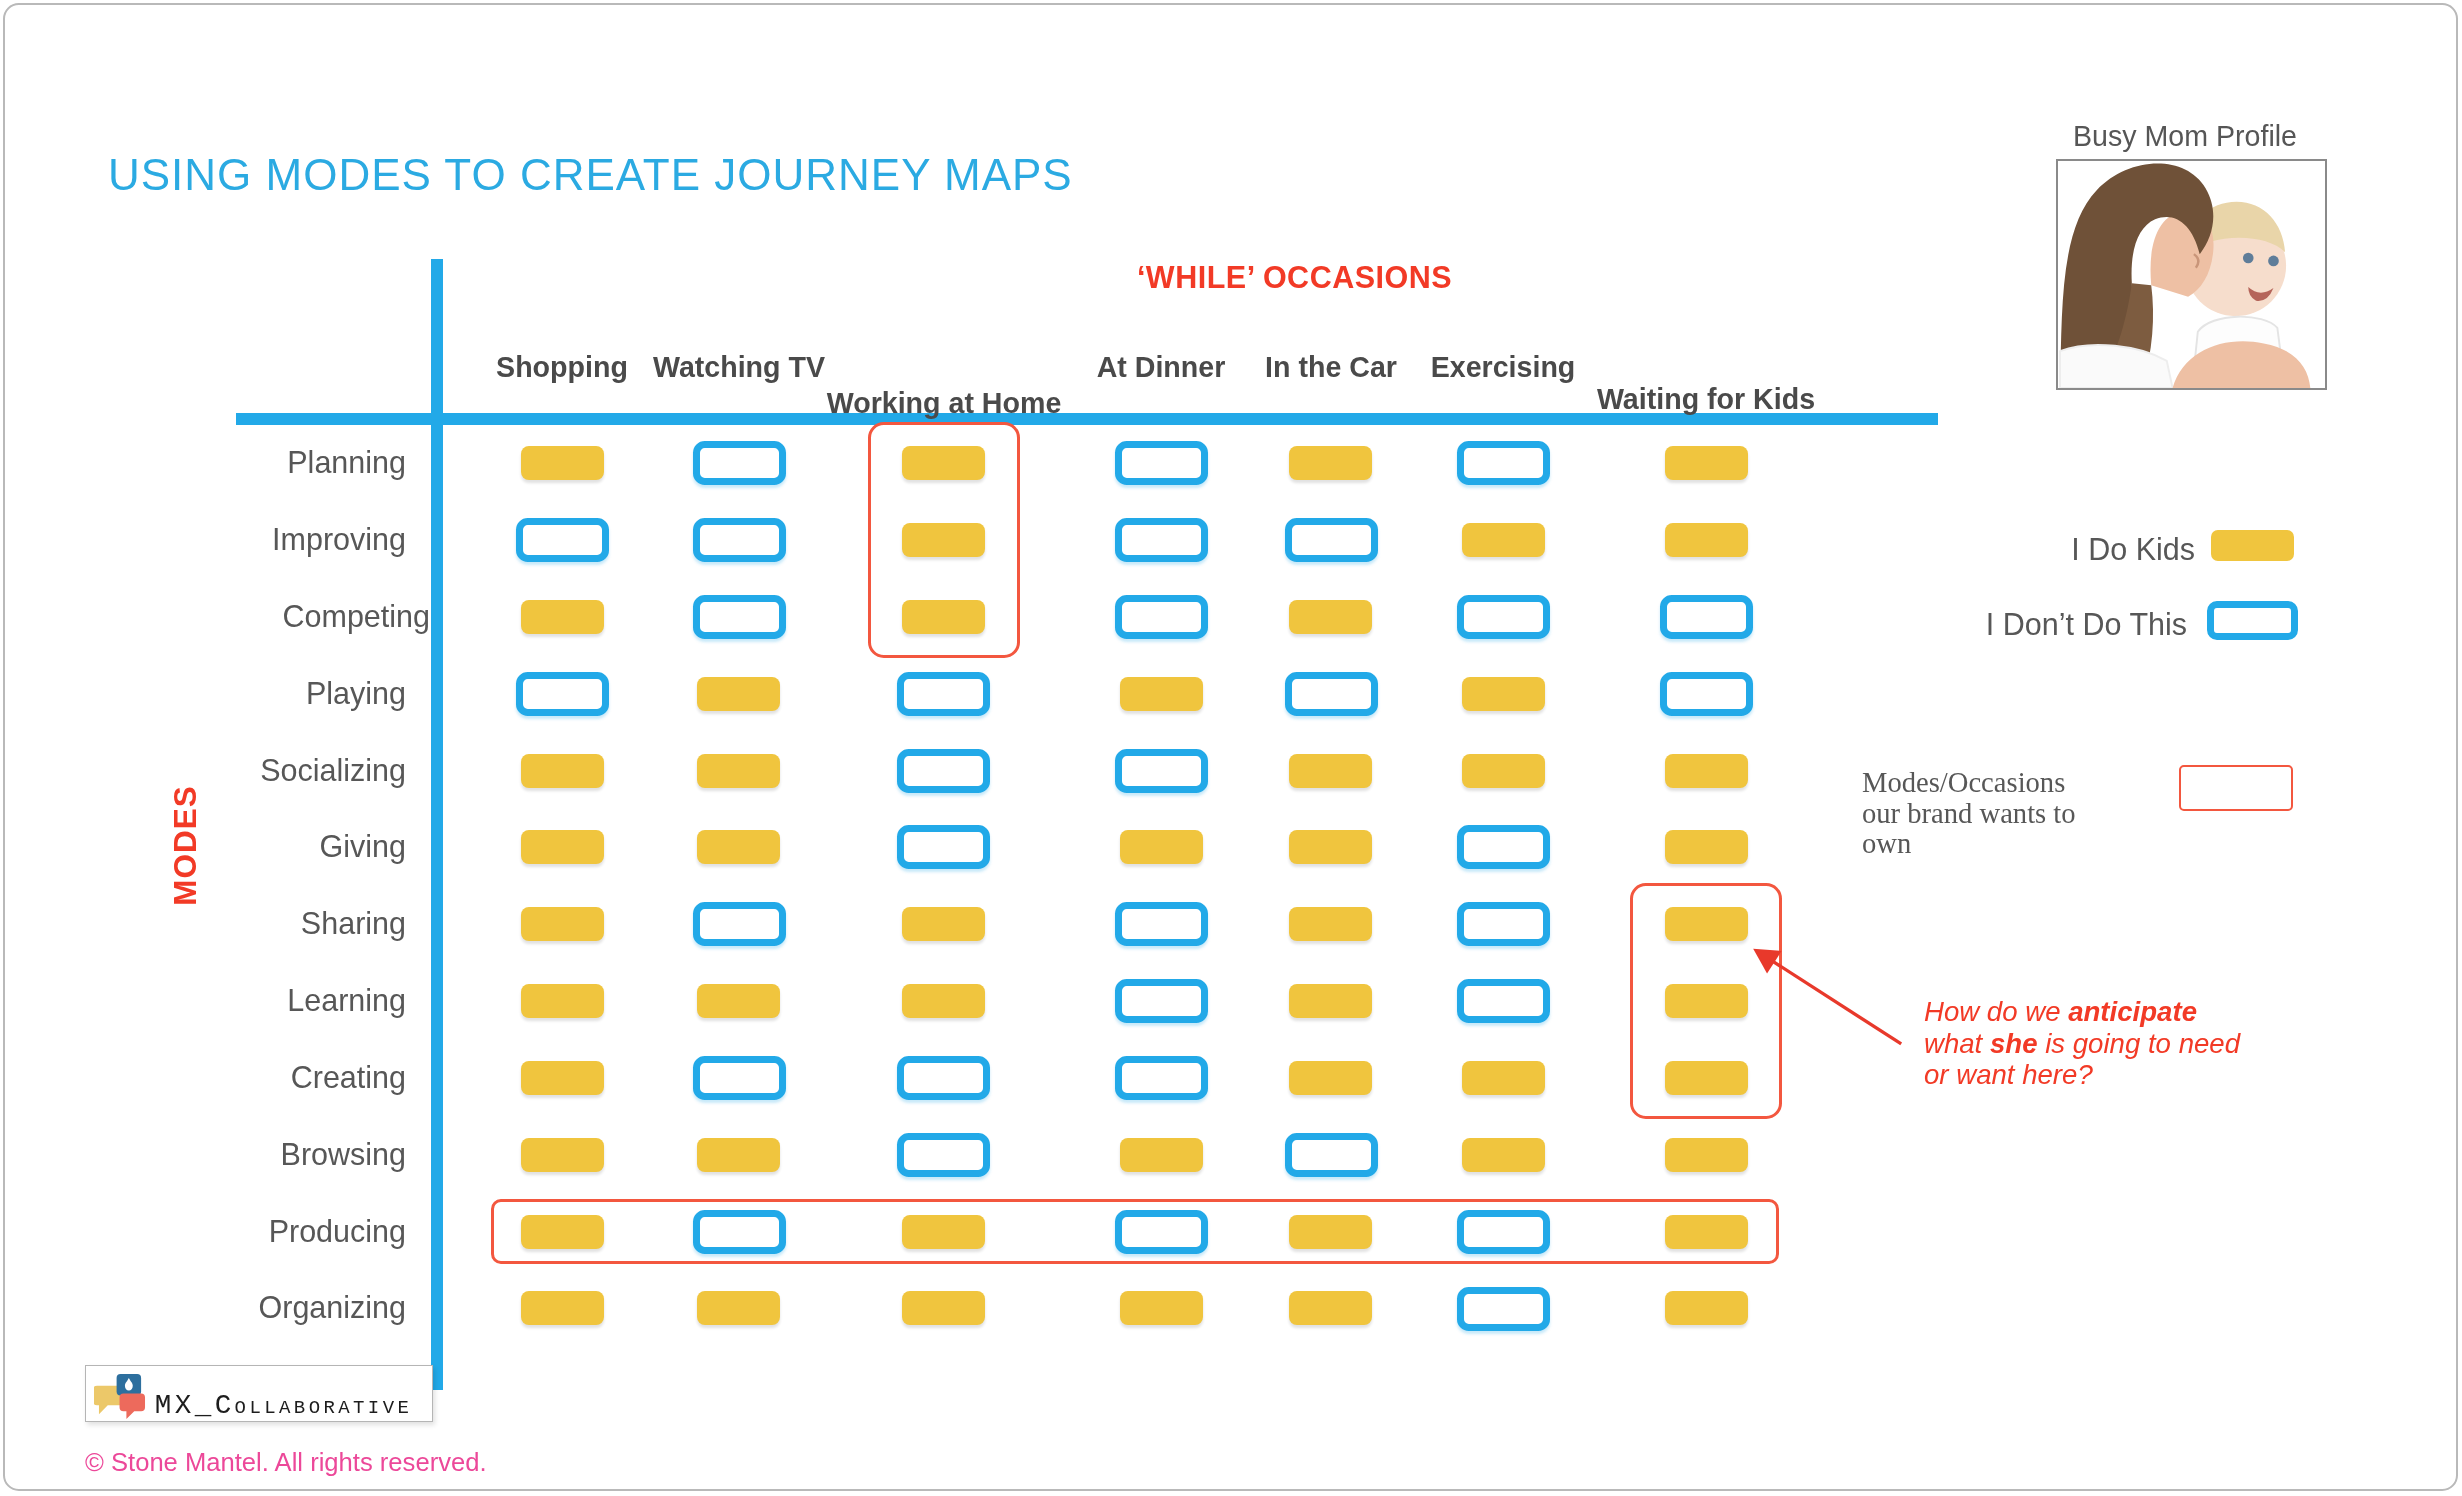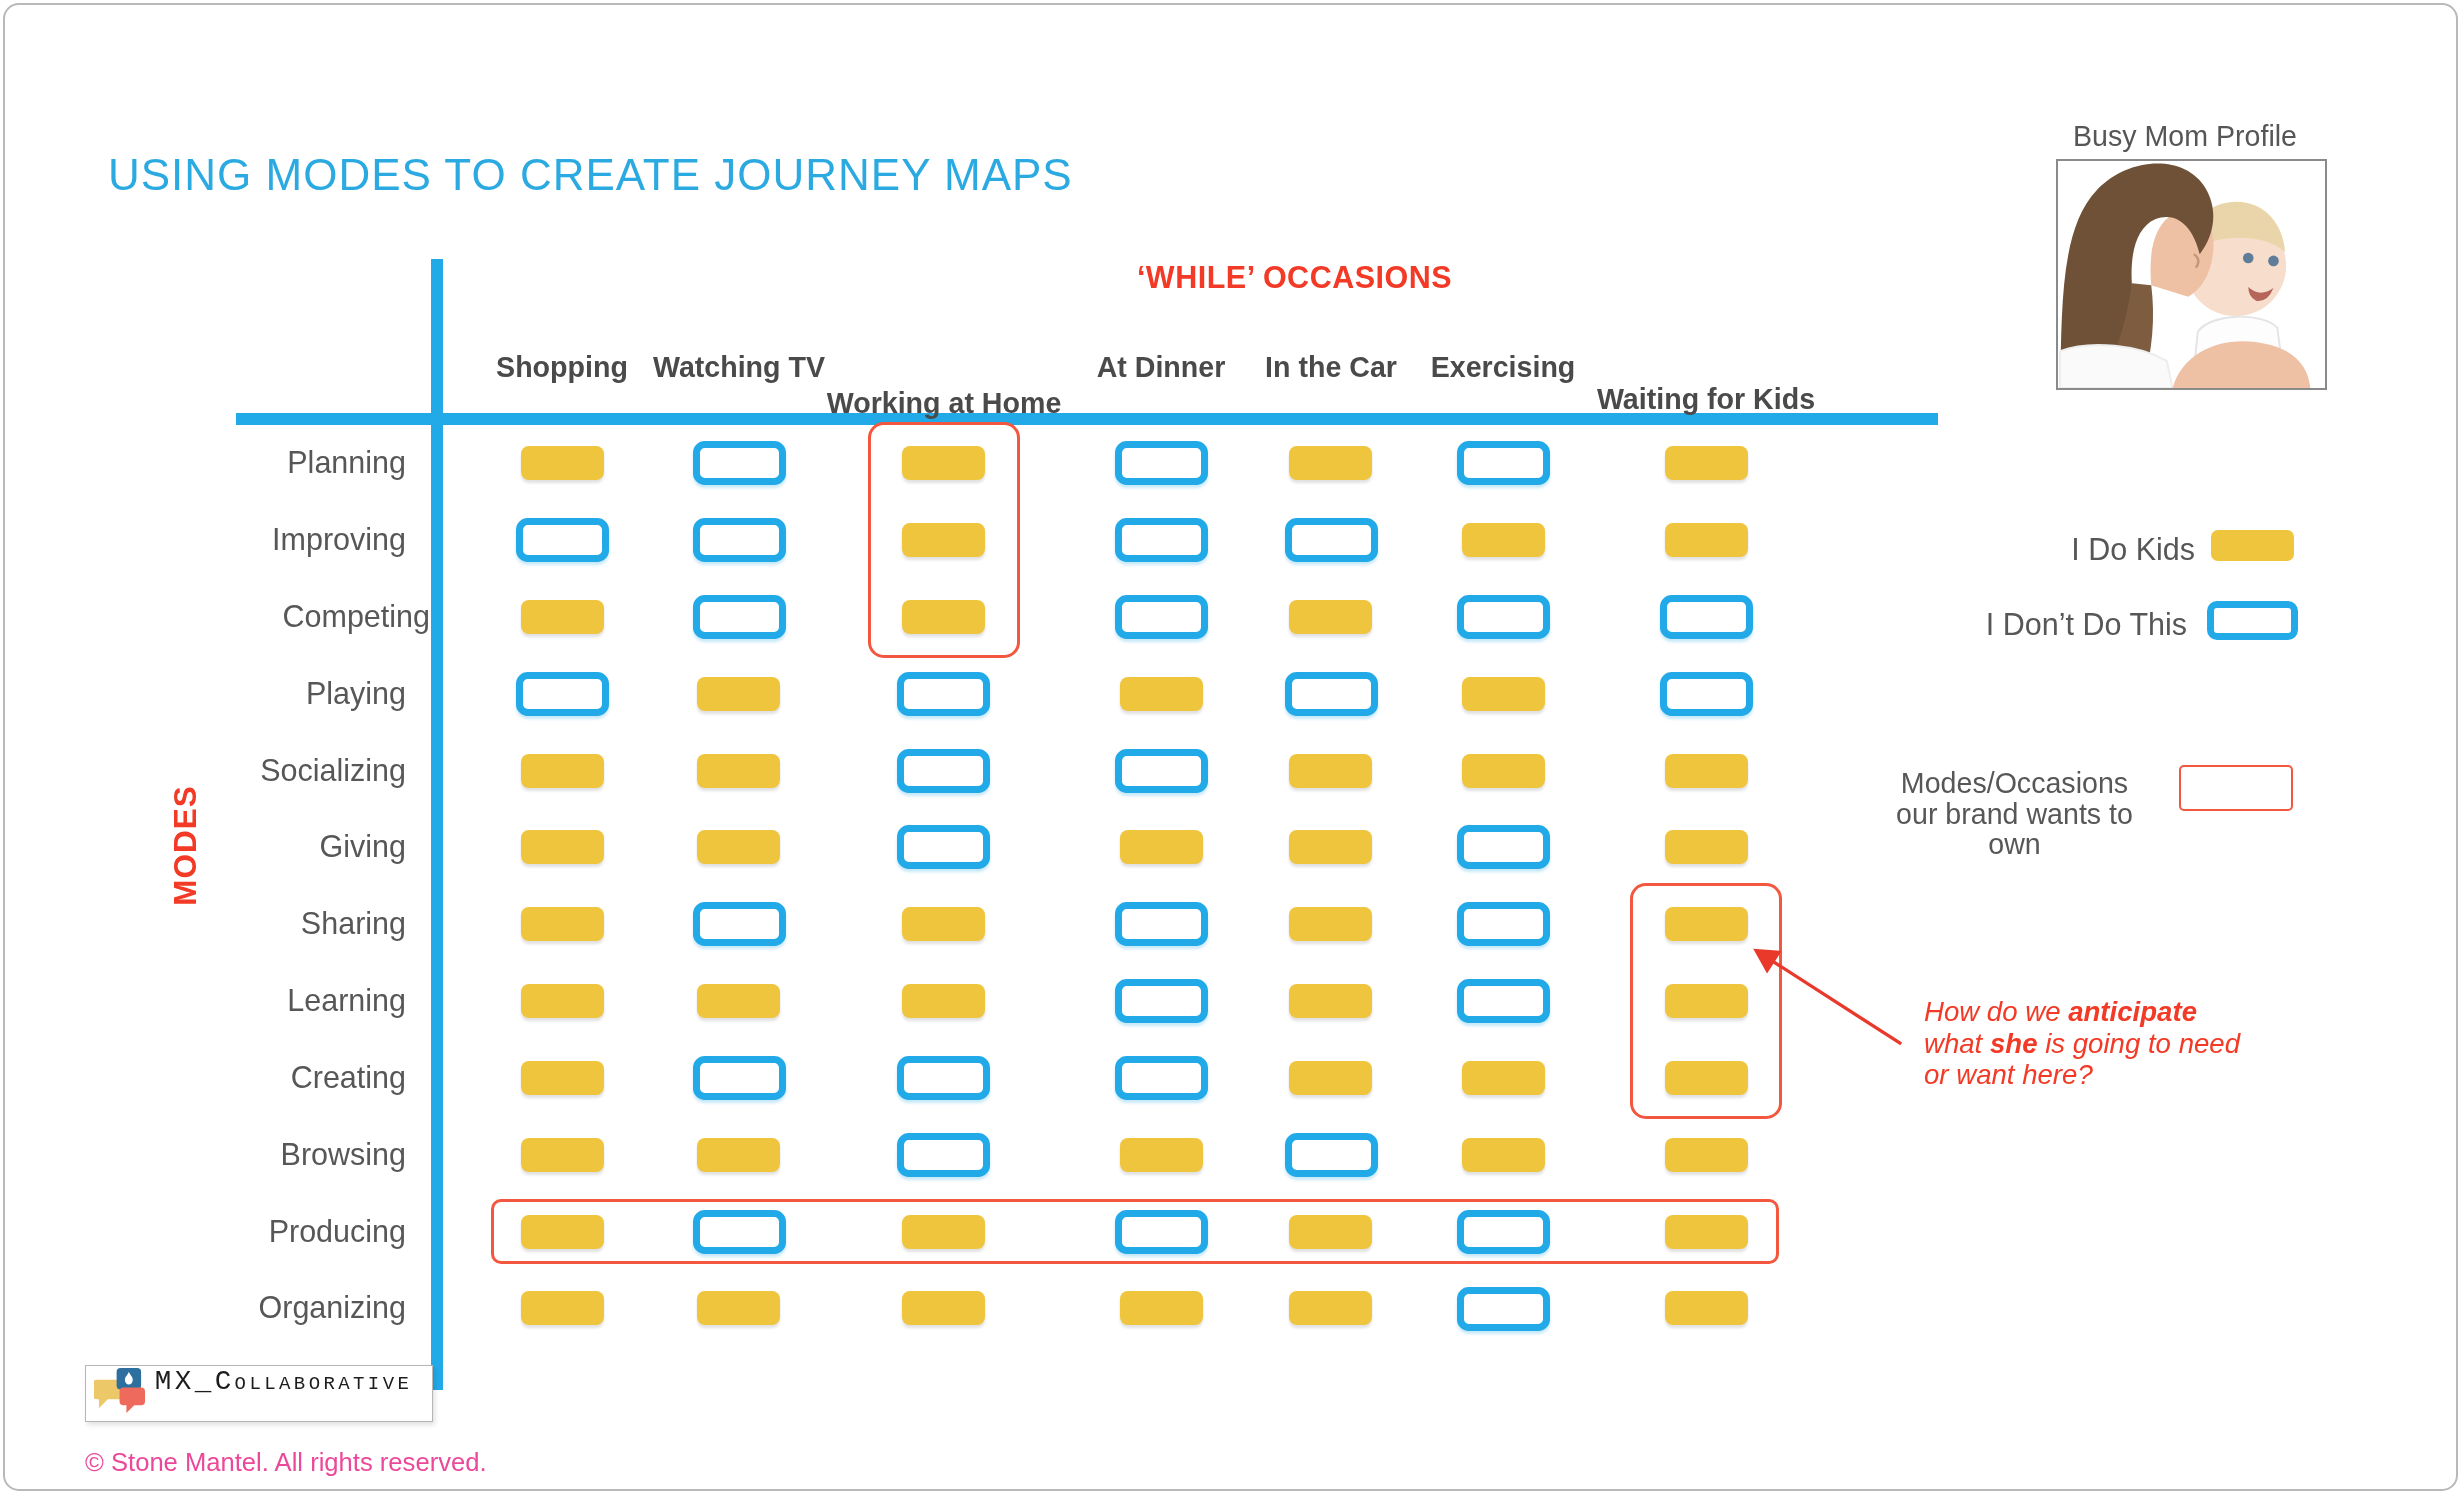--- a/index.html
+++ b/index.html
@@ -51,34 +51,34 @@
     font-size:28.6px;color:#565656;}
   .photo-frame{left:2056px;top:159px;width:271px;height:231px;
     border:2px solid #8a8a8a;box-sizing:border-box;background:#fff;}
   .photo-frame svg{width:100%;height:100%;display:block;}
 
   .legend-label{position:absolute;text-align:right;font-size:30.5px;color:var(--gray);white-space:nowrap;}
   .legend-pill-do{left:2211px;top:530px;width:83px;height:30.5px;border-radius:6.9px;
     background:var(--yellow);}
   .legend-pill-dont{left:2207px;top:601px;width:91px;height:39px;border-radius:9.9px;
     border:7.9px solid var(--blue);background:#fff;box-sizing:border-box;}
-  .legend-own-label{left:1862px;top:768px;width:305px;text-align:center;
-    font-size:28.6px;line-height:30.5px;color:var(--gray);white-space:pre-line;}
+  .legend-own-label{left:1862px;top:768px;width:305px;text-align:left;
+    font-size:28.6px;line-height:30.5px;color:var(--gray);white-space:pre-line;font-family:Liberation Serif, serif;}
   .legend-own-rect{left:2179px;top:765px;width:114px;height:46px;
     border:2.5px solid var(--red-box);border-radius:4.9px;box-sizing:border-box;background:#fff;}
 
   .annotation{left:1924px;top:996px;font-size:27.6px;font-style:italic;
     line-height:31.5px;color:var(--red);}
   .annotation b{font-weight:bold;}
 
   .arrow-svg{left:0;top:0;width:2463px;height:1496px;pointer-events:none;}
 
   .logo-box{left:85px;top:1365px;width:348px;height:57px;background:#fff;
     border:1.5px solid #b5b5b5;box-sizing:border-box;
-    box-shadow:2px 3px 4.9px rgba(0,0,0,0.12);display:flex;align-items:flex-start;}
+    box-shadow:2px 3px 4.9px rgba(0,0,0,0.12);display:flex;align-items:flex-end;}
   .logo-icon{width:55px;height:49px;margin-left:7.9px;flex:0 0 auto;}
   .logo-text{font-family:"Liberation Mono", monospace;font-variant:small-caps;
     font-size:27.6px;letter-spacing:3.4px;color:#1d1d1d;margin-left:5.9px;white-space:nowrap;}
 
   .copyright{left:85px;top:1448px;font-size:25.6px;color:#ec4899;}
 </style>
 </head>
 <body>
 
 <div class="abs slide-border"></div>

